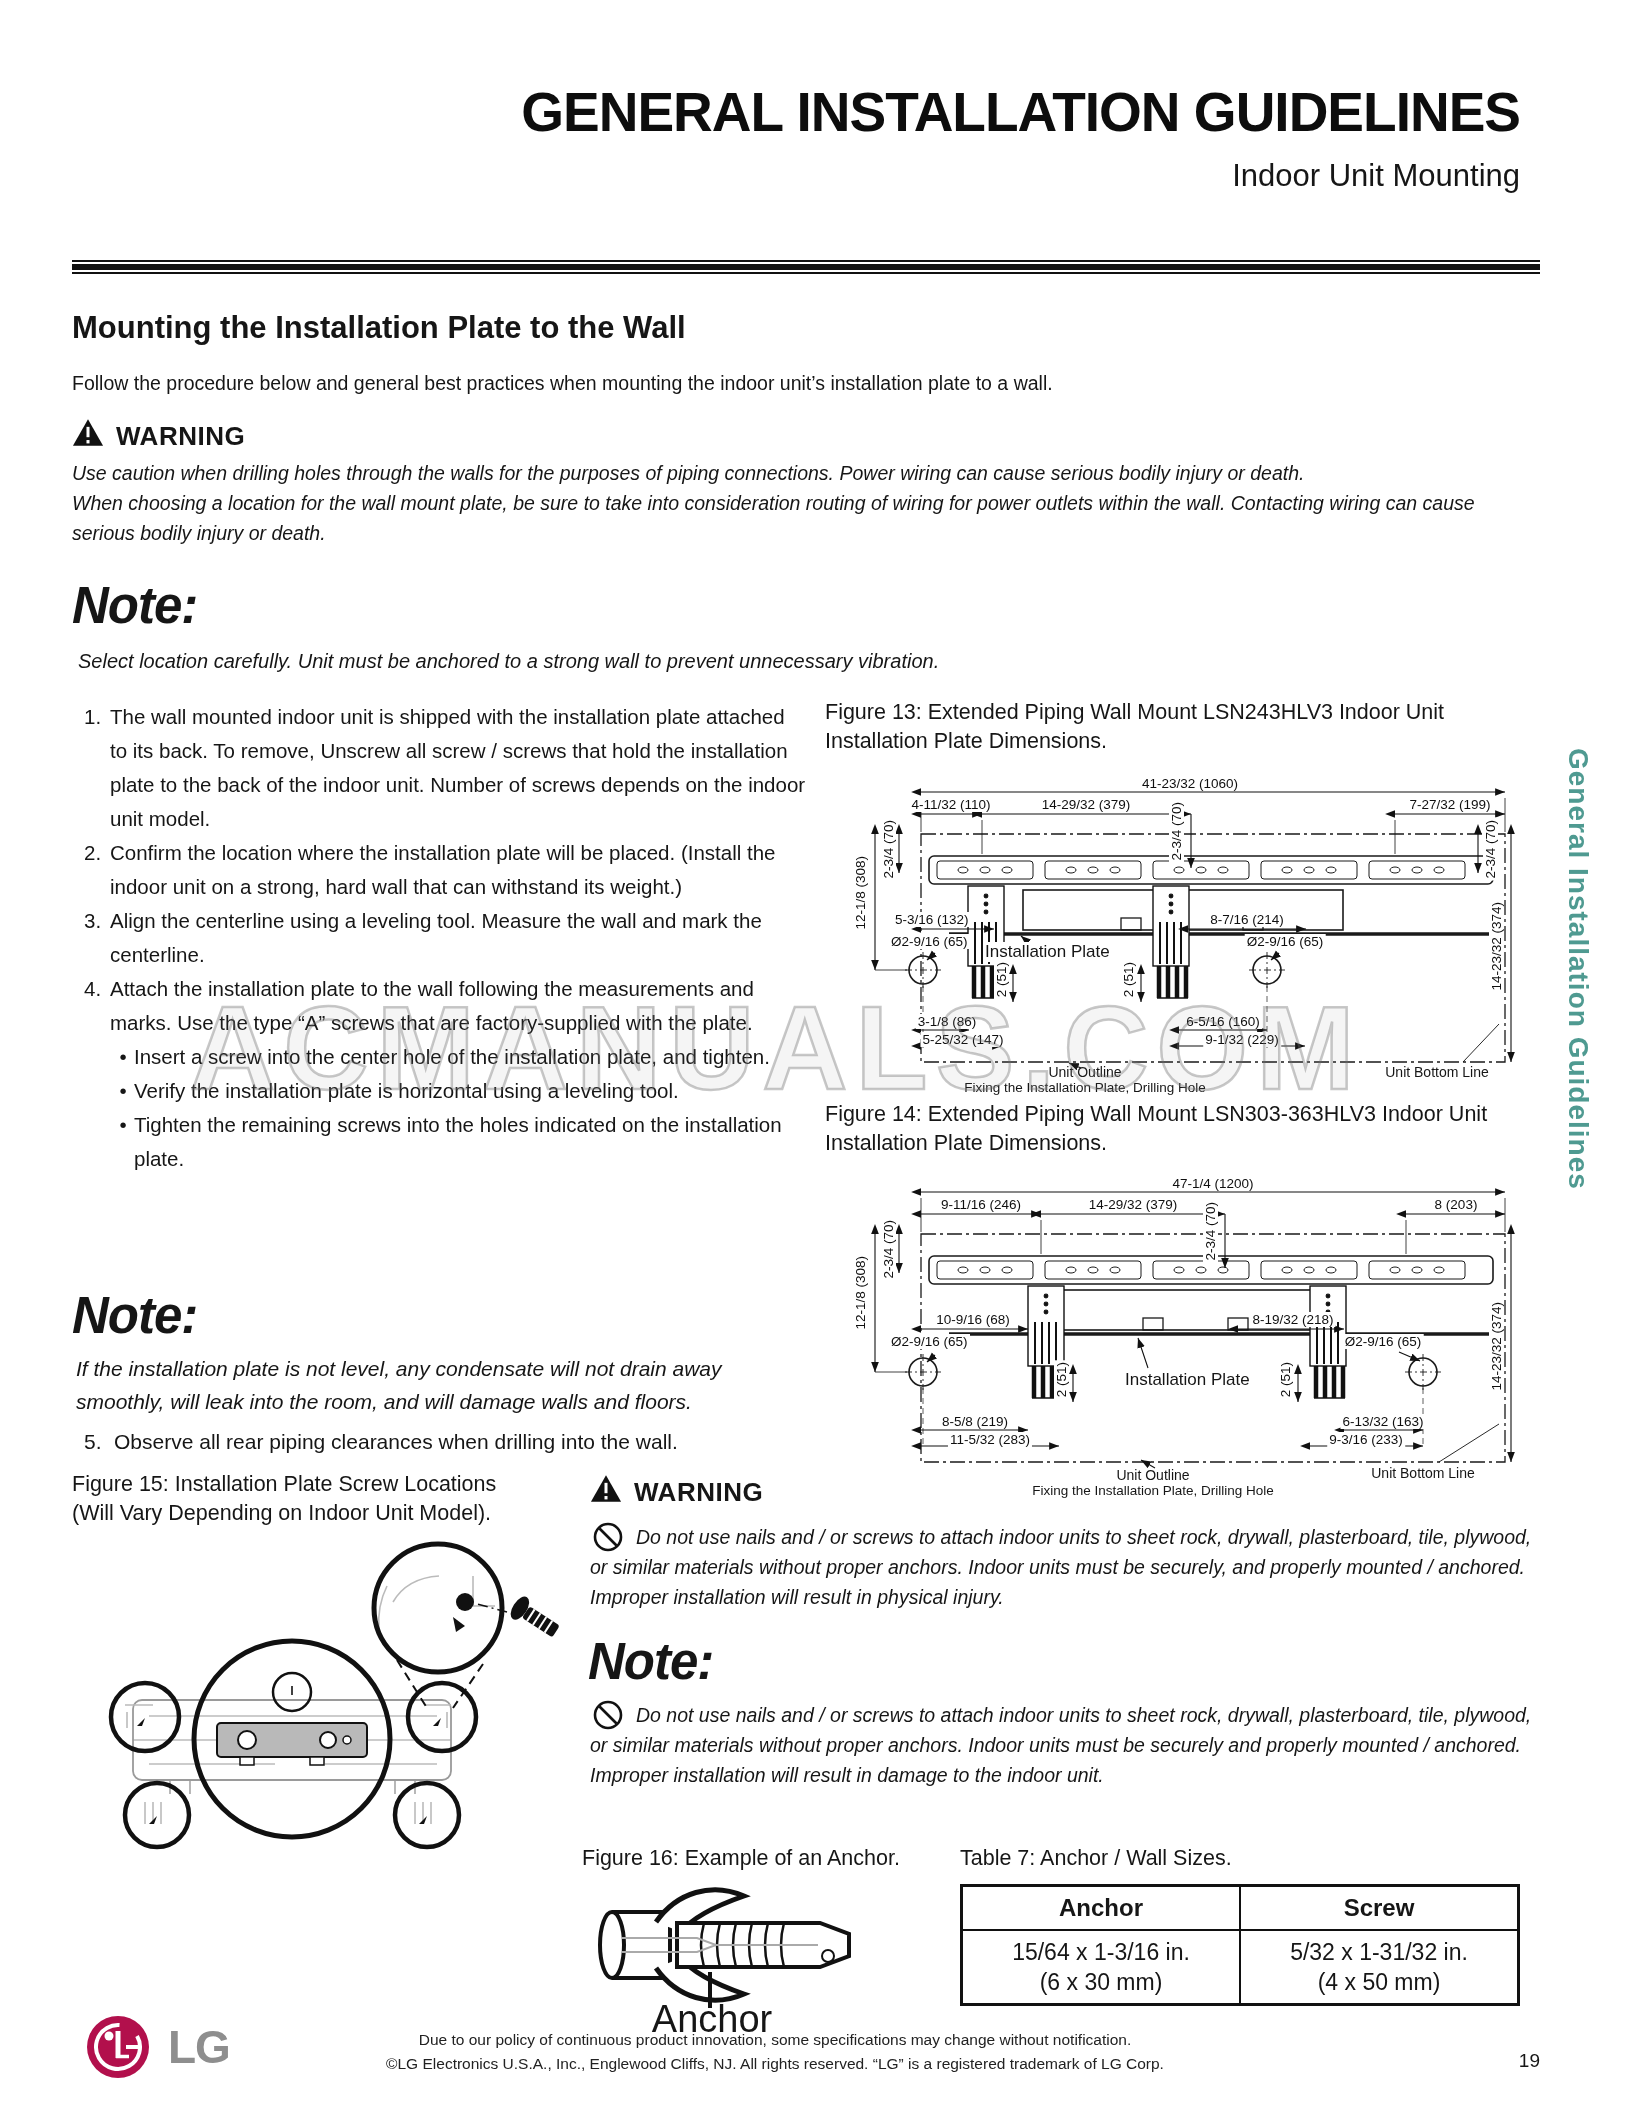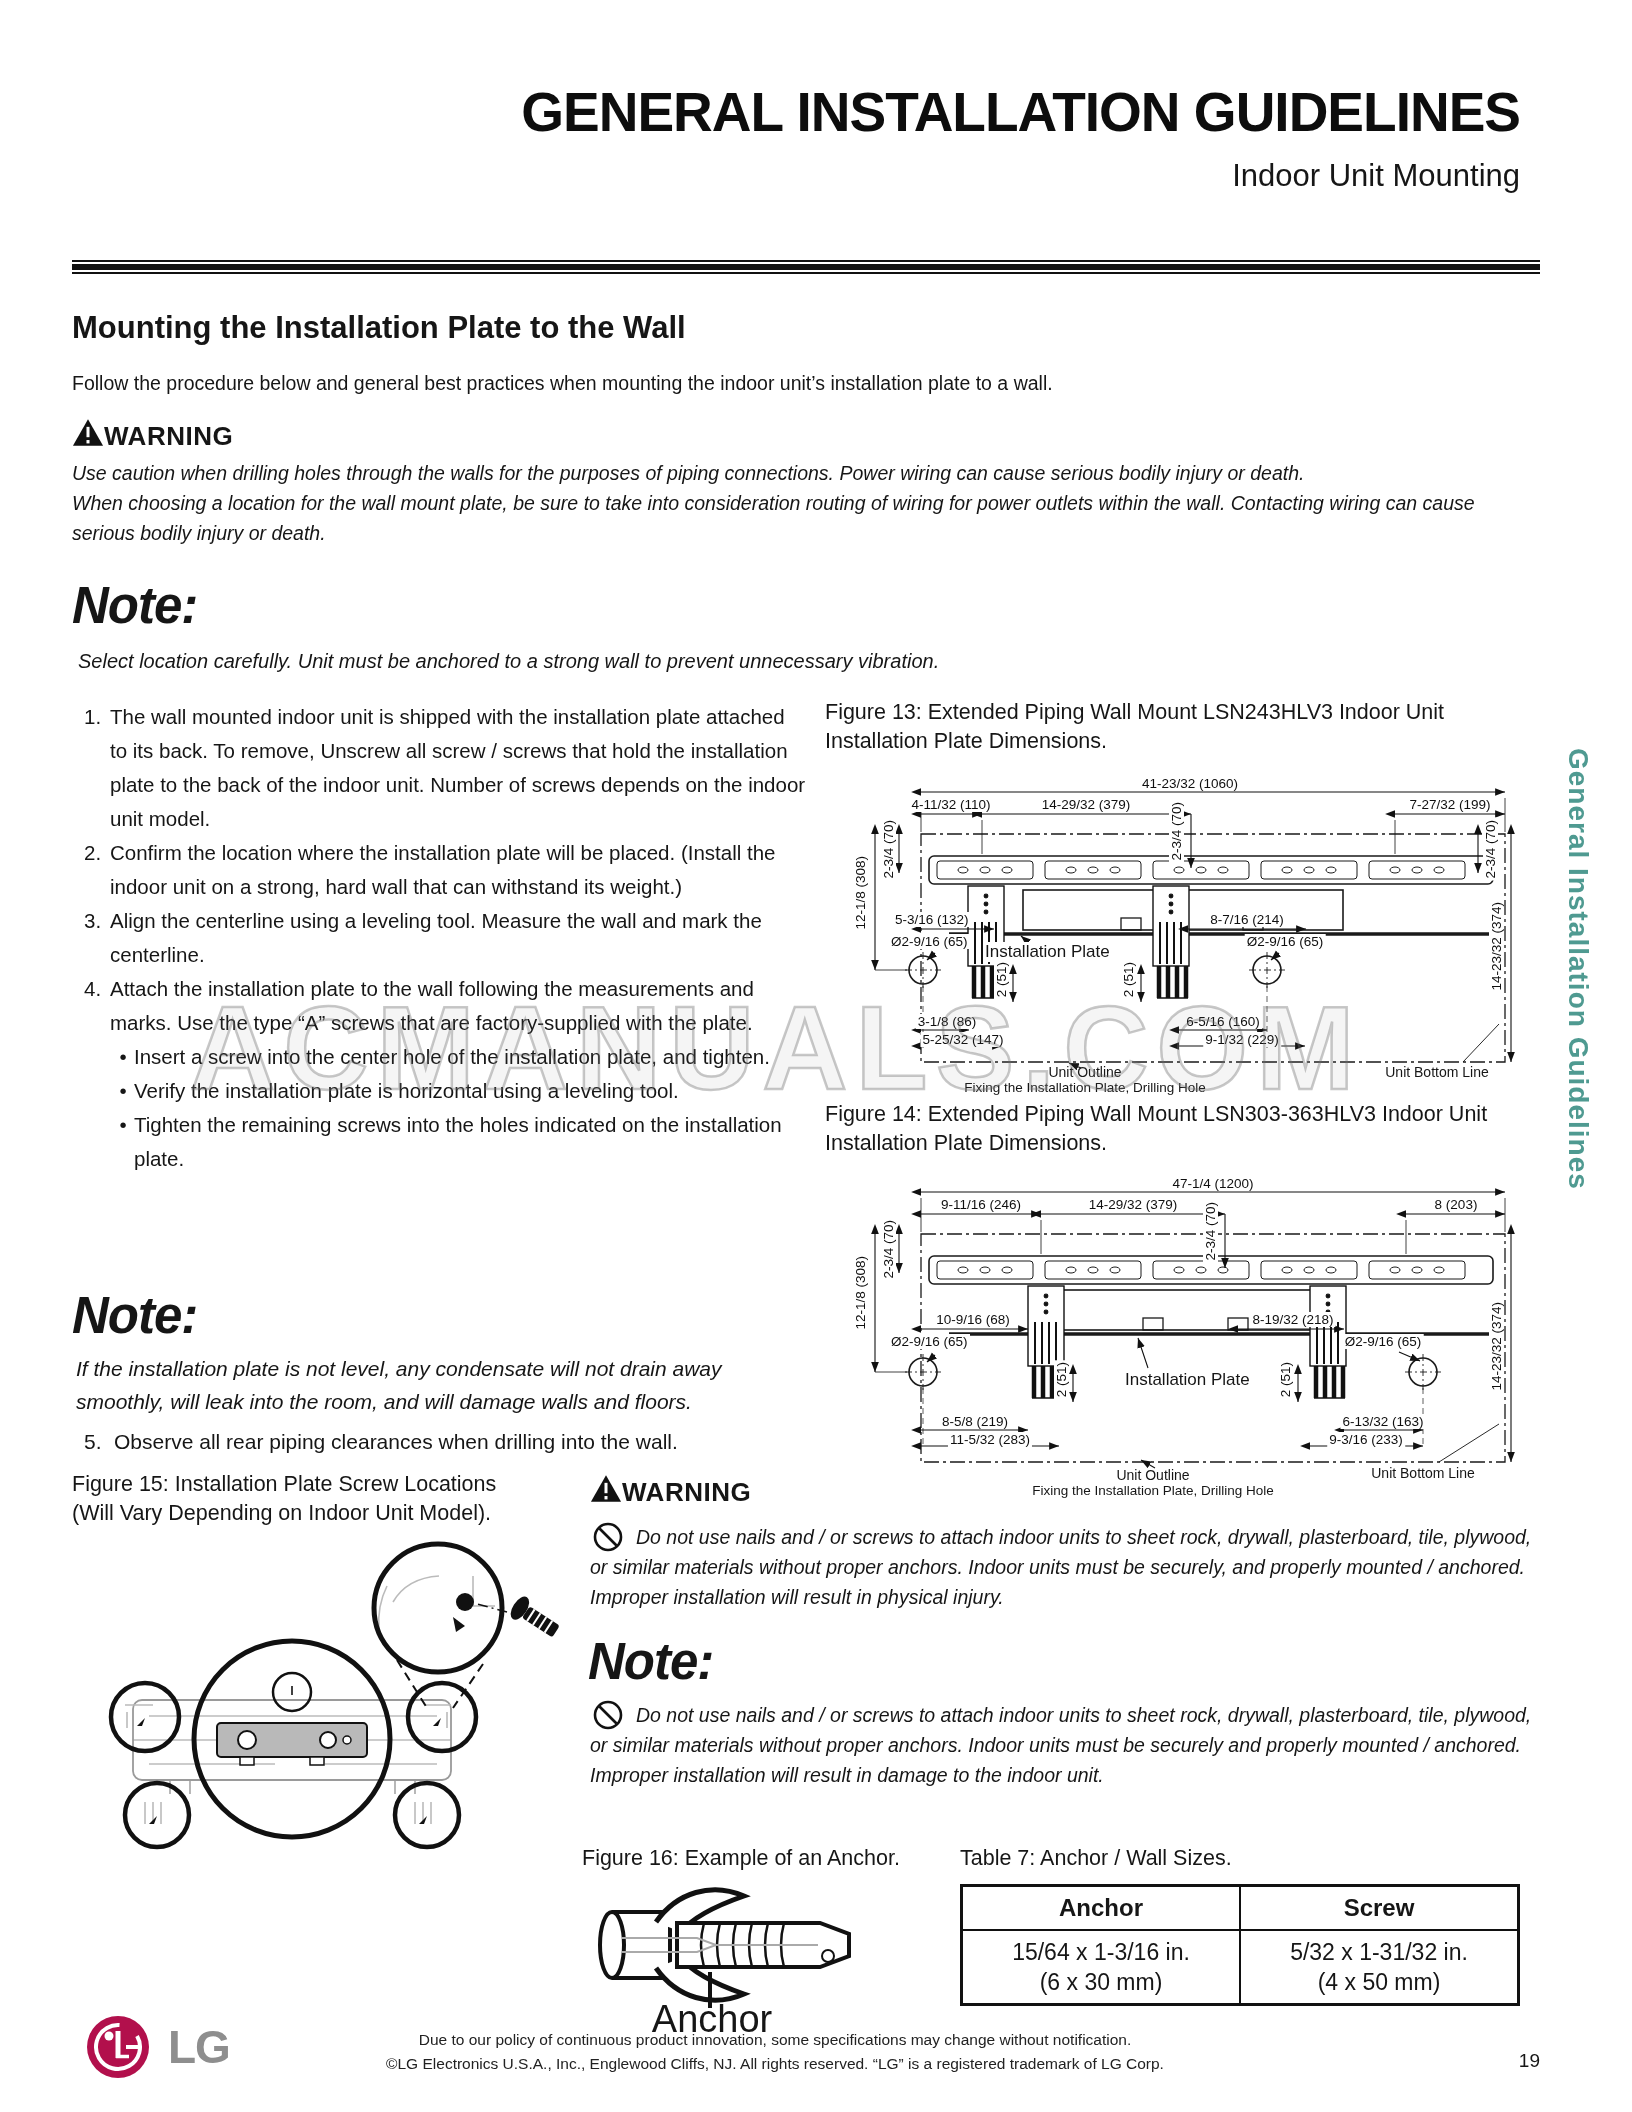--- a/index.html
+++ b/index.html
@@ -8,21 +8,21 @@
   .abs{position:absolute;}
   .c{transform:translateX(-50%);}
   
   .title{right:112px;top:80px;font-size:55px;font-weight:bold;letter-spacing:-1px;white-space:nowrap;color:#0d0d0d;}
   .subtitle{right:112px;top:158px;font-size:31px;white-space:nowrap;}
   .rule{left:72px;top:260px;width:1468px;height:14px;
         background:linear-gradient(to bottom,#111 0 2px,#fff 2px 4px,#111 4px 10px,#fff 10px 12px,#111 12px 14px);}
   .secTitle{left:72px;top:310px;font-size:31px;font-weight:bold;}
   .intro{left:72px;top:372px;width:1450px;font-size:19.5px;}
   
-  .warnHead{display:flex;align-items:center;gap:0;font-size:26px;font-weight:800;letter-spacing:0.5px;}
+  .warnHead{display:flex;align-items:center;gap:12px;font-size:26px;font-weight:800;letter-spacing:0.5px;}
   .ital{font-style:italic;font-size:19.5px;line-height:30px;}
   .noteHead{font-size:51px;font-weight:bold;font-style:italic;letter-spacing:-1px;}
   .noteTxt{font-style:italic;font-size:20px;}
   
   .steps{left:84px;top:700px;width:722px;font-size:20.5px;line-height:34px;}
   .step{display:flex;}
   .step .num{flex:0 0 26px;}
   .step .stext{flex:1;}
   .bul{display:flex;padding-left:28px;}
   .bul .bchar{flex:0 0 22px;text-align:center;}

